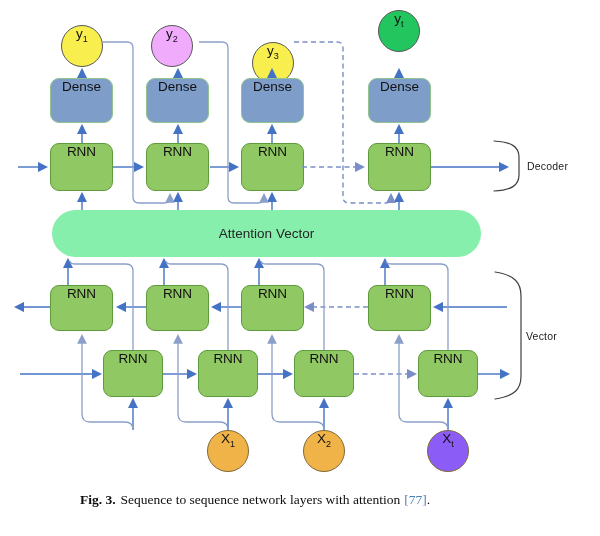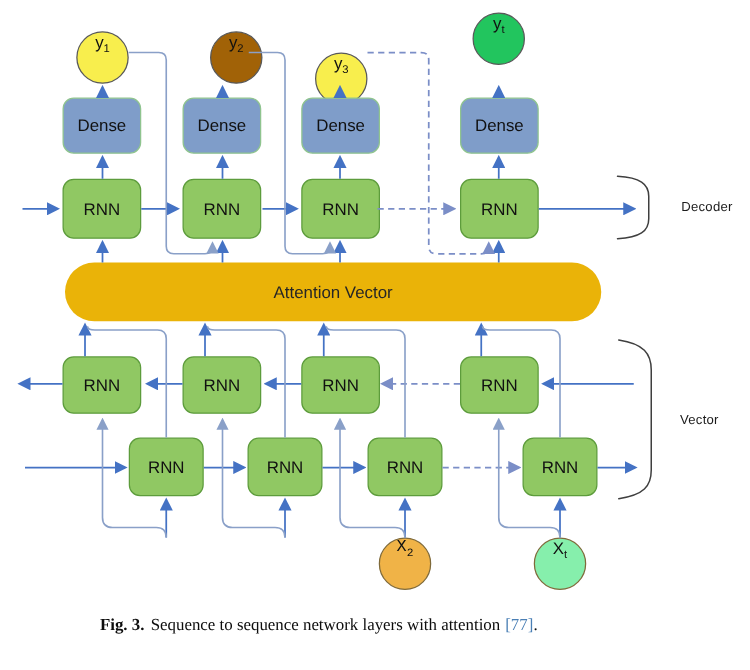--- a/index.html
+++ b/index.html
@@ -1,43 +1,43 @@
 <!DOCTYPE html>
 <html><head>
 <meta charset="utf-8">
 <style>
   html,body{margin:0;padding:0;background:#ffffff;}
   #fig{position:relative;width:600px;height:536px;background:#ffffff;overflow:hidden;
        font-family:"Liberation Sans",sans-serif;}
-  .box{position:absolute;display:flex;align-items:center;justify-content:center;
+  .box{position:absolute;display:flex;justify-content:center;
        border-radius:9px;border:1.6px solid transparent;font-size:13.5px;color:#111;
        box-sizing:border-box;z-index:1;}
   .circle{position:absolute;width:42px;height:42px;border-radius:50%;
        display:flex;align-items:flex-start;justify-content:center;font-size:13.5px;color:#111;
        border:1.5px solid #595959;box-sizing:border-box;z-index:1;}
   .circle sub,.node-sub{font-size:9px;line-height:1;}
   sub{font-size:9px;}
   .attention{position:absolute;left:52px;top:210px;width:429px;height:47px;border-radius:24px;
        display:flex;align-items:center;justify-content:center;font-size:13.5px;color:#262626;z-index:1;}
-  .grouplabel{position:absolute;font-size:10.5px;color:#1c1c1c;z-index:2;letter-spacing:0.2px;margin-left:18px;}
+  .grouplabel{position:absolute;font-size:10.5px;color:#1c1c1c;z-index:2;letter-spacing:0.2px;}
   #wires{position:absolute;left:0;top:0;z-index:2;pointer-events:none;}
   .caption{position:absolute;left:10px;top:492px;width:490px;text-align:center;
        font-family:"Liberation Serif",serif;font-size:13.5px;color:#0d0d0d;z-index:1;}
   .caption .figlabel{font-weight:bold;margin-right:5px;}
   .caption .cite{margin-left:4px;text-align:right;}
 </style>
 </head>
 <body>
 
 <div id="fig">
 
   <div class="circle" style="left: 61px; top: 25px; background: rgb(248, 238, 77); border-color: rgb(89, 89, 89);">
     <span><span>y</span><sub>1</sub></span>
   </div>
-  <div class="circle" style="left: 168px; top: 25px; background: #a16207; border-color: rgb(89, 89, 89);">
+  <div class="circle" style="left: 151px; top: 25px; background: #f0abfc; border-color: rgb(89, 89, 89);">
     <span><span>y</span><sub>2</sub></span>
   </div>
   <div class="circle" style="left: 252px; top: 42px; background: rgb(248, 238, 77); border-color: rgb(89, 89, 89);">
     <span><span>y</span><sub>3</sub></span>
   </div>
   <div class="circle" style="left: 378px; top: 10px; background: #22c55e; border-color: rgb(89, 89, 89);">
     <span><span>y</span><sub>t</sub></span>
   </div>
 
   <div class="box" style="left: 50px; top: 78px; width: 63px; height: 45px; background: rgb(127, 157, 201); border-color: rgb(143, 196, 143);">
@@ -59,21 +59,21 @@
   <div class="box" style="left: 146px; top: 143px; width: 63px; height: 48px; background: rgb(144, 200, 99); border-color: rgb(93, 156, 60);">
     <span>RNN</span>
     </div>
   <div class="box" style="left: 241px; top: 143px; width: 63px; height: 48px; background: rgb(144, 200, 99); border-color: rgb(93, 156, 60);">
     <span>RNN</span>
     </div>
   <div class="box" style="left: 368px; top: 143px; width: 63px; height: 48px; background: rgb(144, 200, 99); border-color: rgb(93, 156, 60);">
     <span>RNN</span>
     </div>
 
-  <div class="attention" style="background: #eab308;">
+  <div class="attention" style="background: #86efac;">
     <span>Attention Vector</span>
   </div>
 
   <div class="box" style="left: 50px; top: 285px; width: 63px; height: 46px; background: rgb(144, 200, 99); border-color: rgb(93, 156, 60);">
     <span>RNN</span>
     </div>
   <div class="box" style="left: 146px; top: 285px; width: 63px; height: 46px; background: rgb(144, 200, 99); border-color: rgb(93, 156, 60);">
     <span>RNN</span>
     </div>
   <div class="box" style="left: 241px; top: 285px; width: 63px; height: 46px; background: rgb(144, 200, 99); border-color: rgb(93, 156, 60);">
@@ -89,24 +89,27 @@
   <div class="box" style="left: 198px; top: 350px; width: 60px; height: 47px; background: rgb(144, 200, 99); border-color: rgb(93, 156, 60);">
     <span>RNN</span>
     </div>
   <div class="box" style="left: 294px; top: 350px; width: 60px; height: 47px; background: rgb(144, 200, 99); border-color: rgb(93, 156, 60);">
     <span>RNN</span>
     </div>
   <div class="box" style="left: 418px; top: 350px; width: 60px; height: 47px; background: rgb(144, 200, 99); border-color: rgb(93, 156, 60);">
     <span>RNN</span>
     </div>
 
-  <div class="circle" style="left: 303px; top: 430px; background: rgb(240, 179, 71); border-color: rgb(127, 106, 58); font-family: Liberation Mono, monospace;">
+  <div class="circle" style="left: 207px; top: 430px; background: rgb(240, 179, 71); border-color: rgb(127, 106, 58);">
+    <span><span>X</span><sub>1</sub></span>
+  </div>
+  <div class="circle" style="left: 303px; top: 430px; background: rgb(240, 179, 71); border-color: rgb(127, 106, 58);">
     <span><span>X</span><sub>2</sub></span>
   </div>
-  <div class="circle" style="left: 427px; top: 430px; background: #86efac; border-color: rgb(127, 106, 58);">
+  <div class="circle" style="left: 427px; top: 430px; background: #8b5cf6; border-color: rgb(127, 106, 58);">
     <span><span>X</span><sub>t</sub></span>
   </div>
 
   <div class="grouplabel" style="left:527px;top:160px;">Decoder</div>
   <div class="grouplabel" style="left:526px;top:330px;">Vector</div>
 
   <svg id="wires" width="600" height="536">
     <defs>
       <marker id="mBlue" viewBox="0 0 10 10" refX="8" refY="5" markerWidth="7.5" markerHeight="7.5" orient="auto-start-reverse">
         <path d="M0 0 L10 5 L0 10 z" fill="#4472c4"></path>

